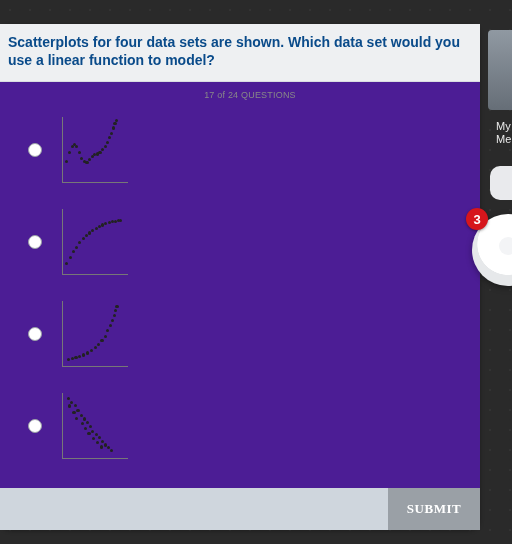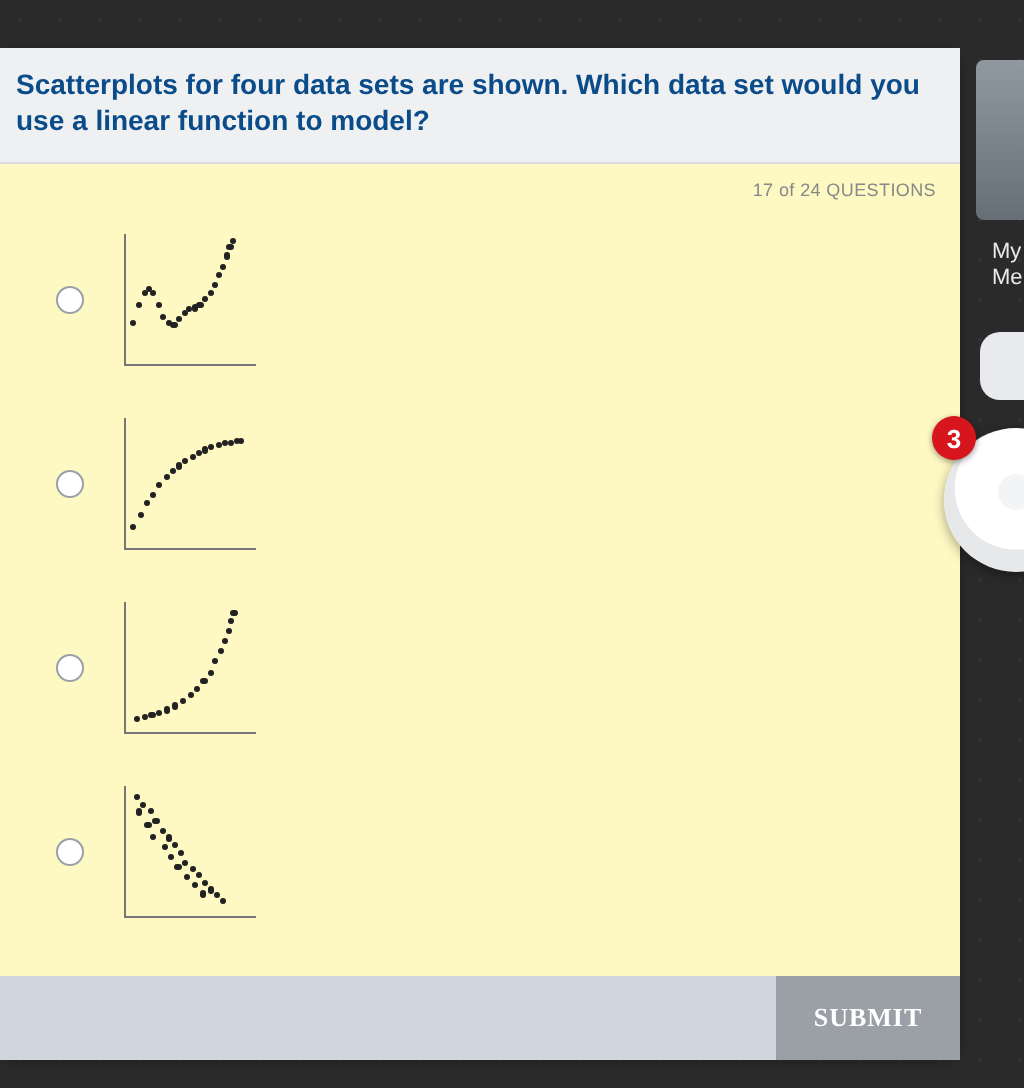--- a/index.html
+++ b/index.html
@@ -10,40 +10,40 @@
     position: absolute; inset: 0;
     background-color: #2a2a2a;
     background-image: radial-gradient(circle at 10px 10px, #333 1px, transparent 1px);
     background-size: 20px 20px;
   }
 
   .card {
     position: absolute;
     left: 0; top: 24px;
     width: 480px; height: 506px;
-    background: #fef9c3;
+    background: #4c1d95;
     border-radius: 10px;
     box-shadow: 0 1px 4px rgba(0,0,0,0.3);
     display: flex; flex-direction: column;
   }
 
   .qheader {
     background: #eef0f2;
     padding: 10px 12px 12px 8px;
     border-bottom: 1px solid #d9dde1;
   }
   .qheader .qtext {
     color: #0a4b8a;
     font-size: 14px;
     font-weight: 700;
     line-height: 1.25;
   }
 
   .counter {
-    text-align: right;
+    text-align: center;
     color: #888;
     font-size: 9px;
     padding: 8px 12px 0 0;
     letter-spacing: 0.2px;
     margin-left: 32px;
   }
 
   .options {
     flex: 1 1 auto;
     padding: 4px 0 0 28px;

